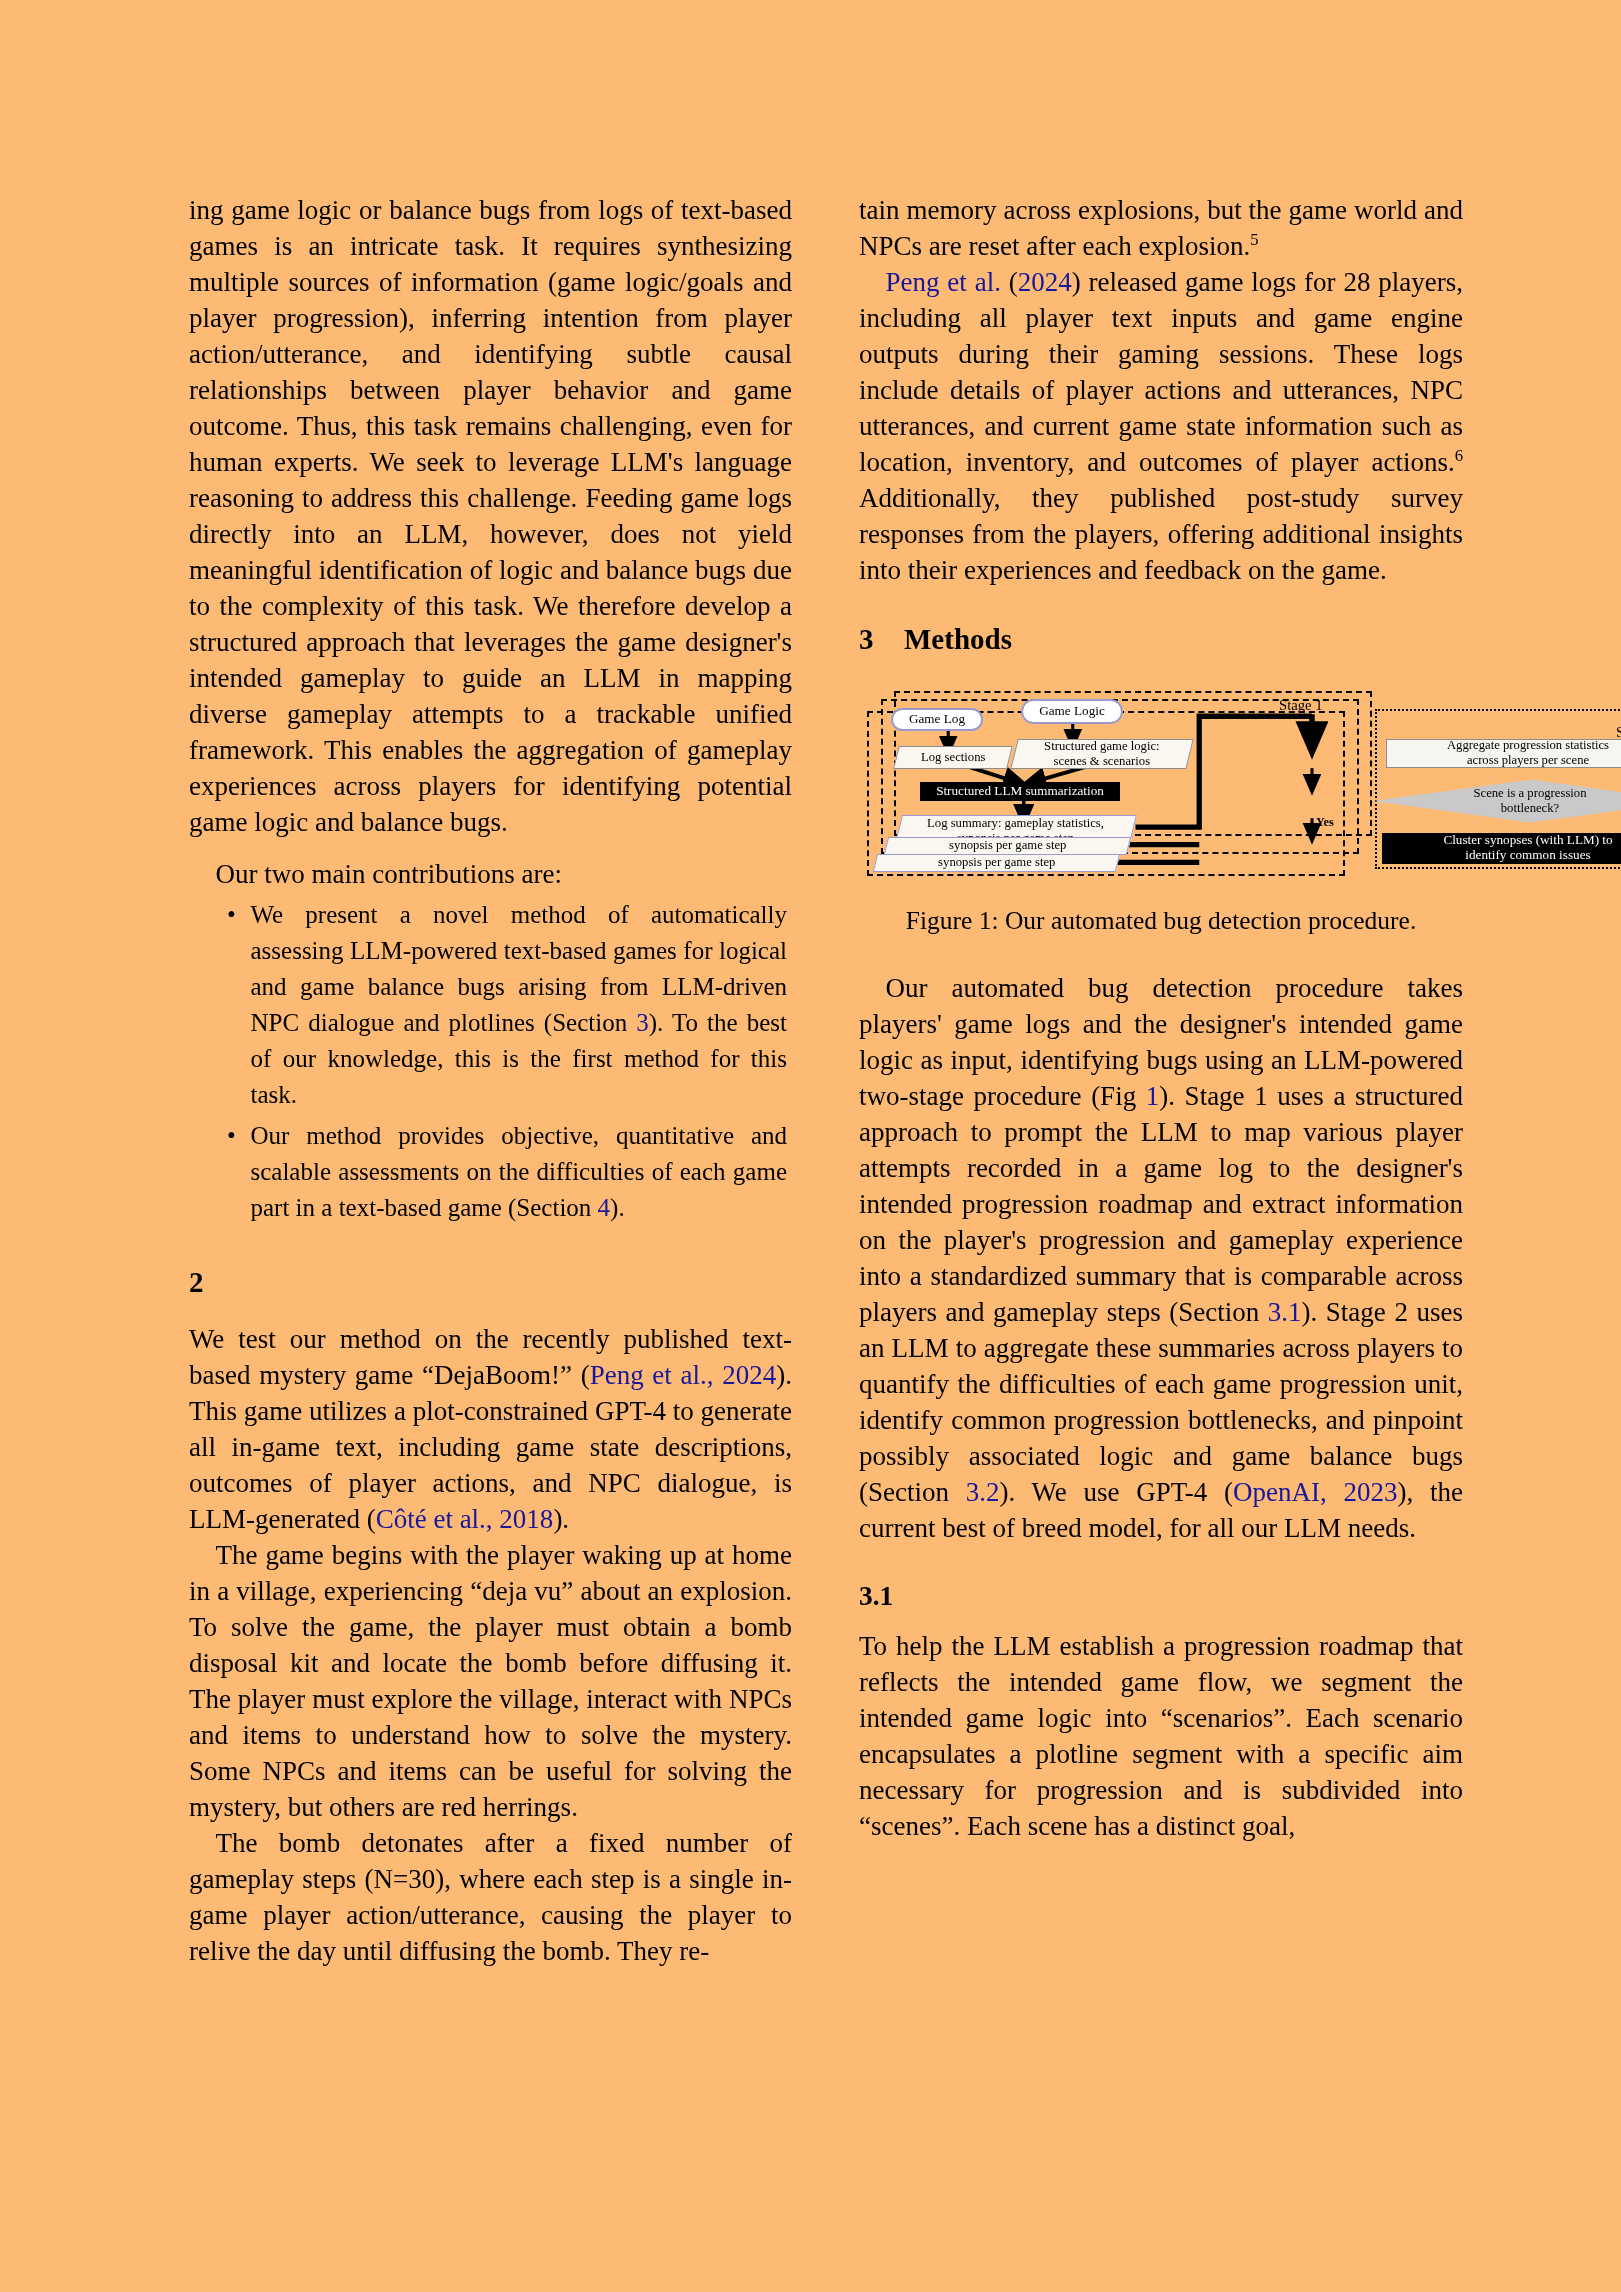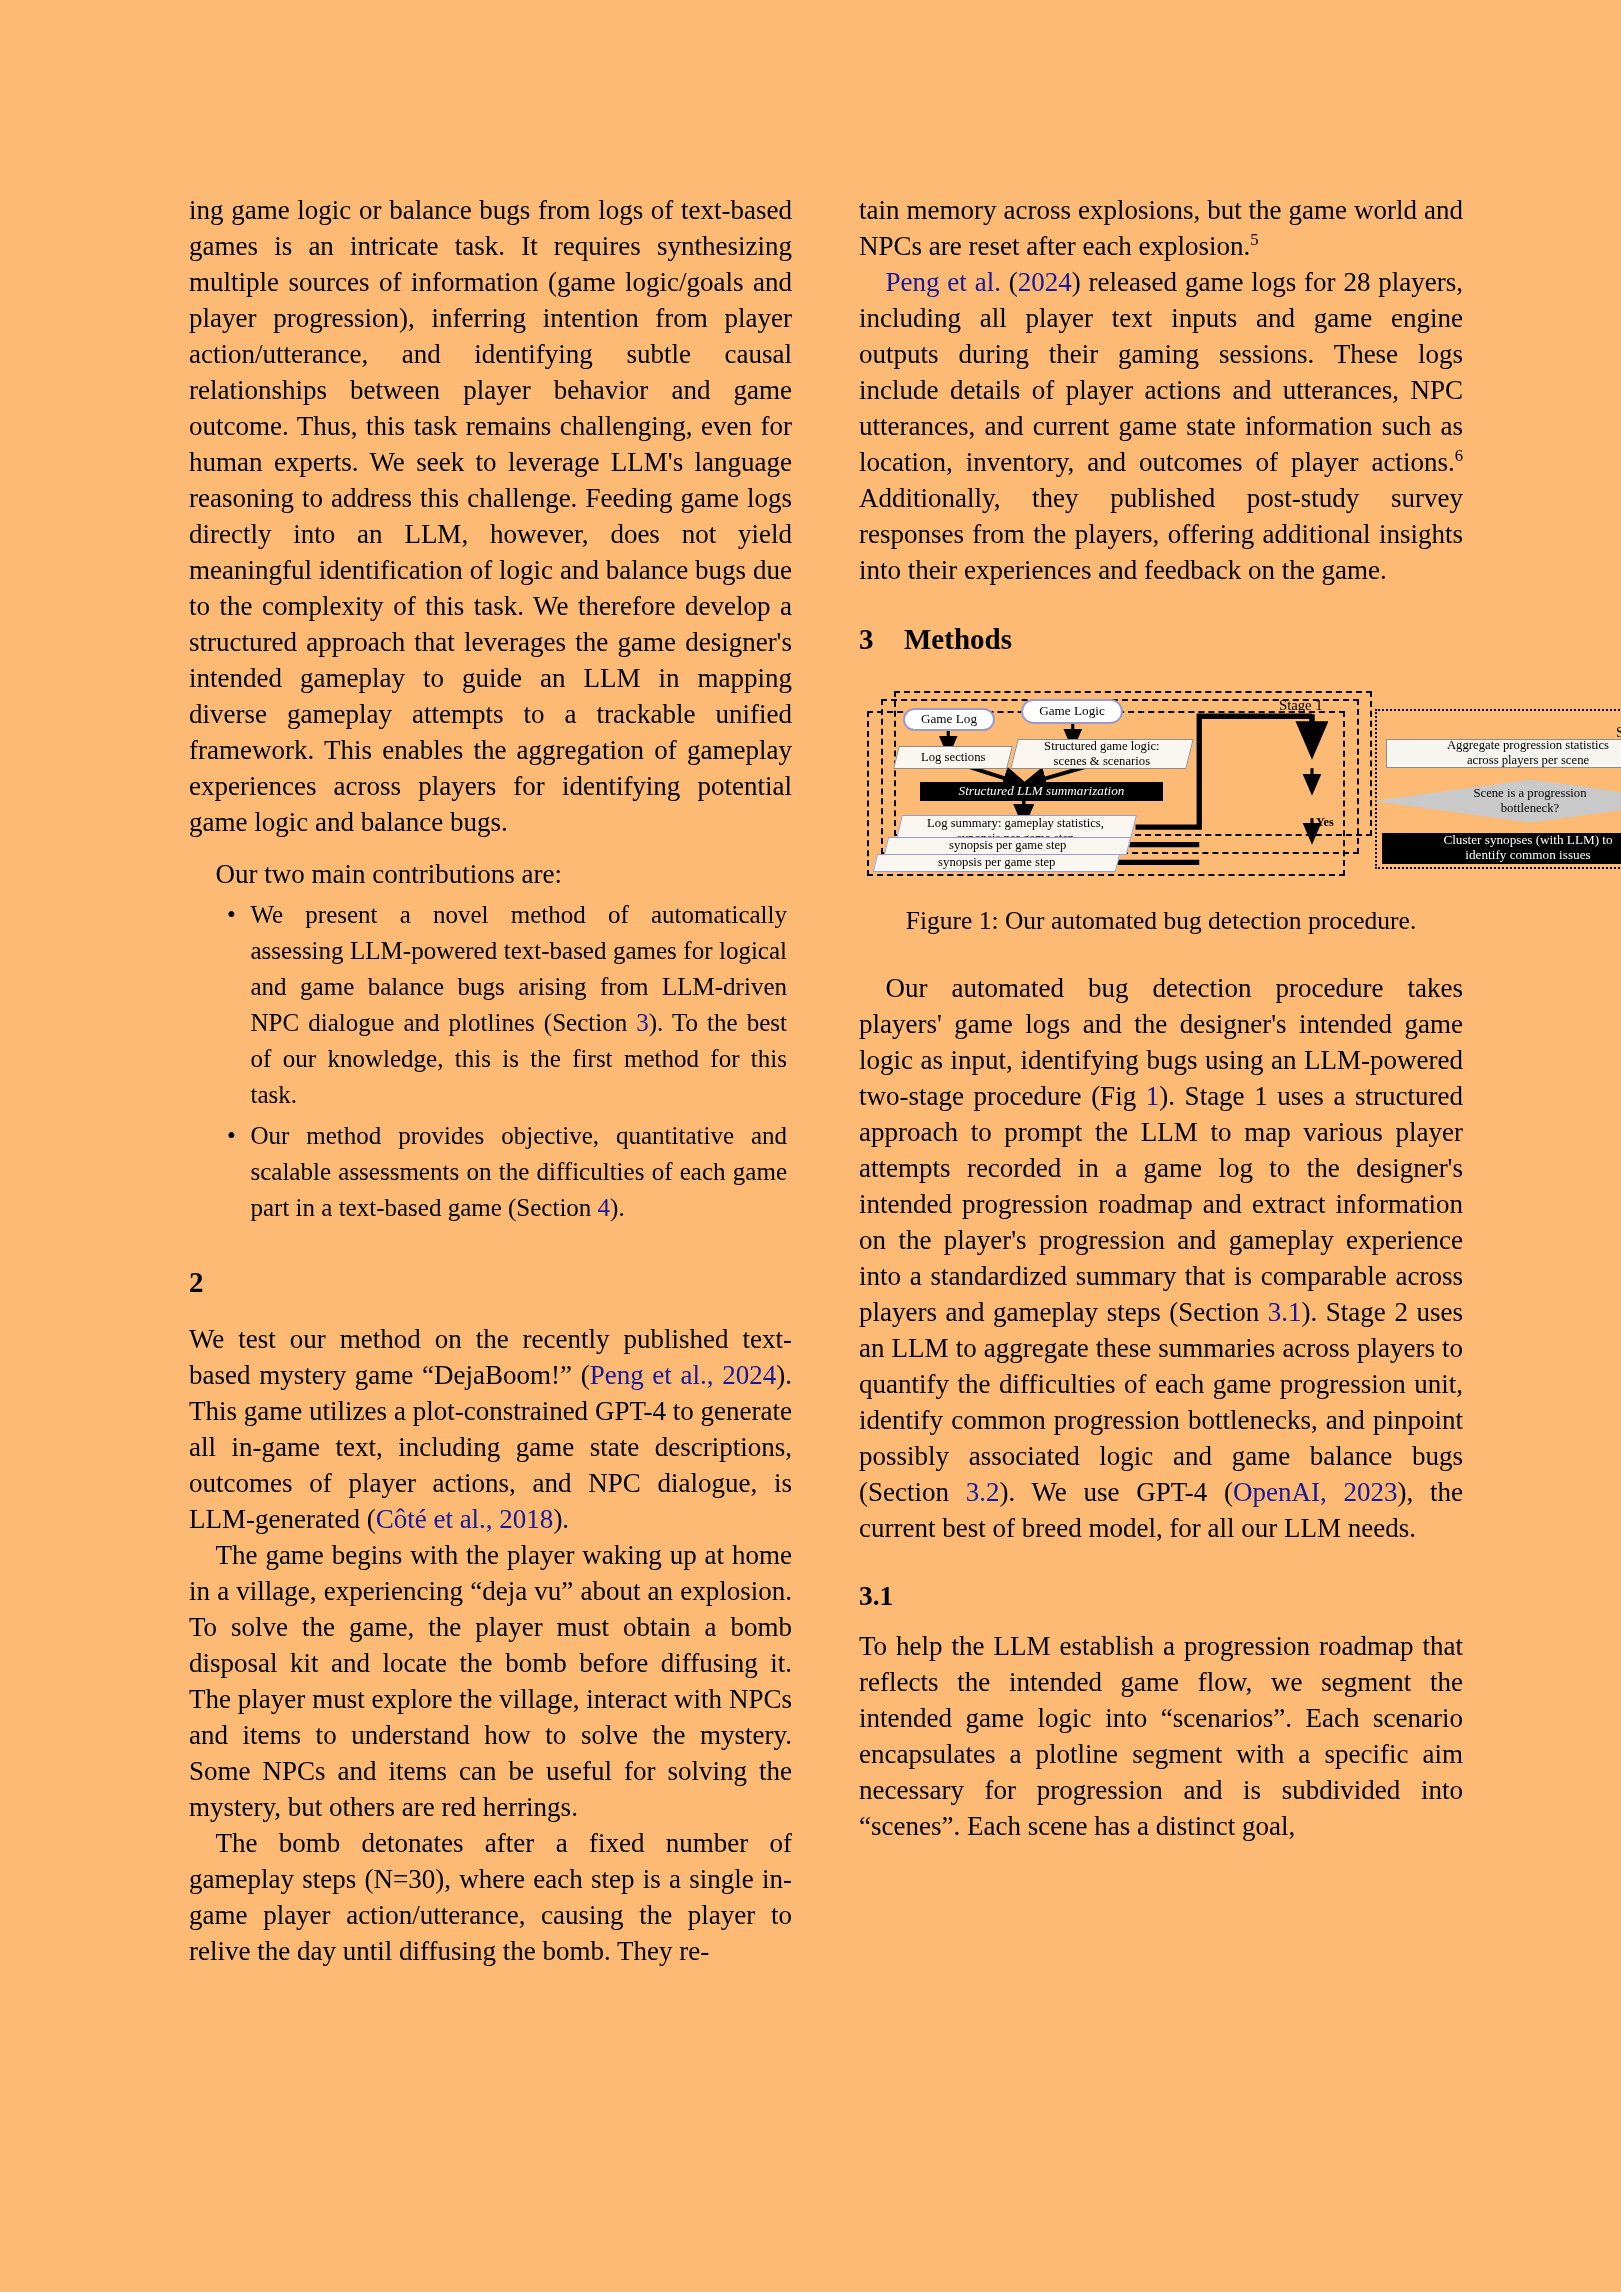--- a/index.html
+++ b/index.html
@@ -282,32 +282,32 @@
 
             <line x1="462" y1="37" x2="462" y2="62" stroke="#000" stroke-width="5.6" marker-end="url(#ah)"></line>
 
             <line x1="462" y1="92" x2="462" y2="108" stroke="#000" stroke-width="3.2" marker-end="url(#ah)"></line>
 
             <line x1="462" y1="143" x2="462" y2="158" stroke="#000" stroke-width="3.2" marker-end="url(#ah)"></line>
           </svg>
 
           <div class="stagelbl" style="left:420px; top:19px;">Stage 1</div>
 
-          <div class="oval" style="left:44px; top:30px; width:92px; height:23.5px;">Game Log</div>
+          <div class="oval" style="left:32px; top:30px; width:92px; height:23.5px;">Game Log</div>
           <div class="oval" style="left:162px; top:21.6px; width:102px; height:24.5px;">Game Logic</div>
 
           <div class="para" style="left:37px; top:68px; width:114px; height:22.5px;">
               <span>Log sections</span>
             </div>
 
           <div class="para" style="left:155px; top:61px; width:176px; height:30px;">
               <span>Structured game logic:<br>scenes &amp; scenarios</span>
             </div>
 
-          <div class="blackbox" style="left:61px; top:104px; width:243px; height:19.6px;font-style:italic;">Structured LLM summarization</div>
+          <div class="blackbox" style="left:61px; top:104px; width:200px; height:19.6px;">Structured LLM summarization</div>
 
           <div class="para blue" style="left:39px; top:137px; width:235px; height:32px;">
               <span>Log summary: gameplay statistics,<br>synopsis per game step</span>
             </div>
 
           <div class="para blue" style="left:27.4px; top:159px; width:243px; height:17.6px;">
               <span>synopsis per game step</span>
             </div>
 
           <div class="para blue" style="left:15.7px; top:176px; width:243px; height:17.6px;">

